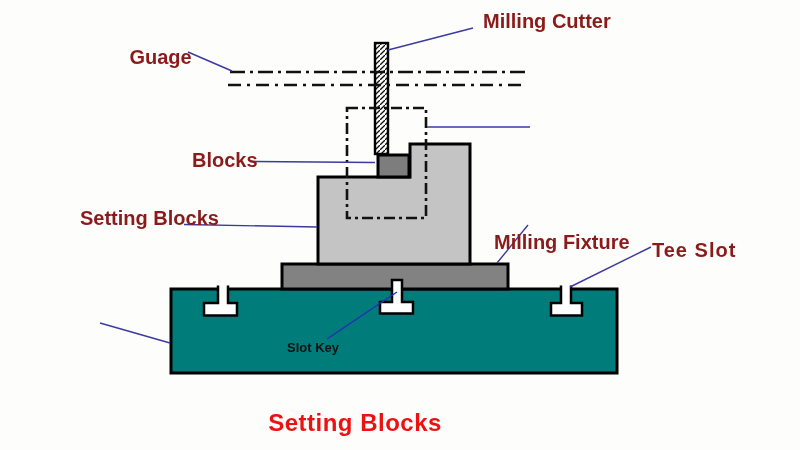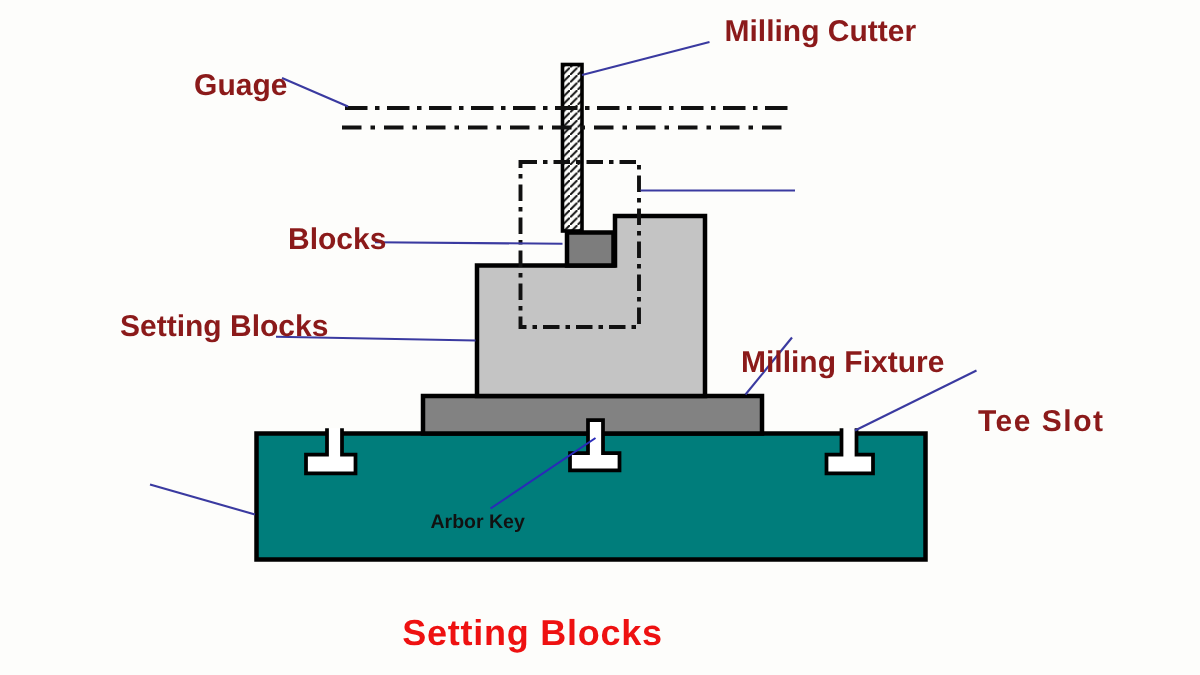--- a/index.html
+++ b/index.html
@@ -93,20 +93,20 @@
   </div>
 
   <div class="lbl" style="left:483px; top:12px;">Milling Cutter</div>
 
   <div class="lbl" style="left:192px; top:151px;">Blocks</div>
 
   <div class="lbl" style="left:80px; top:209px;">Setting Blocks</div>
 
   <div class="lbl" style="left:494px; top:206px;margin-top:27px;">Milling Fixture</div>
 
-  <div class="lbl" style="left:652px; top:241px; letter-spacing:1px;margin-top:31px;">Tee Slot</div>
+  <div class="lbl" style="left:652px; top:241px; letter-spacing:1px;">Tee Slot</div>
 
 
-  <div class="lbl-mill-key" style="left:287px; top:340px;">Arbor Key</div>
+  <div class="lbl-mill-key" style="left:287px; top:340px;">Slot Key</div>
 
   <div class="diagram-title">Setting Blocks</div>
 
 </div>
 
 </body></html>

